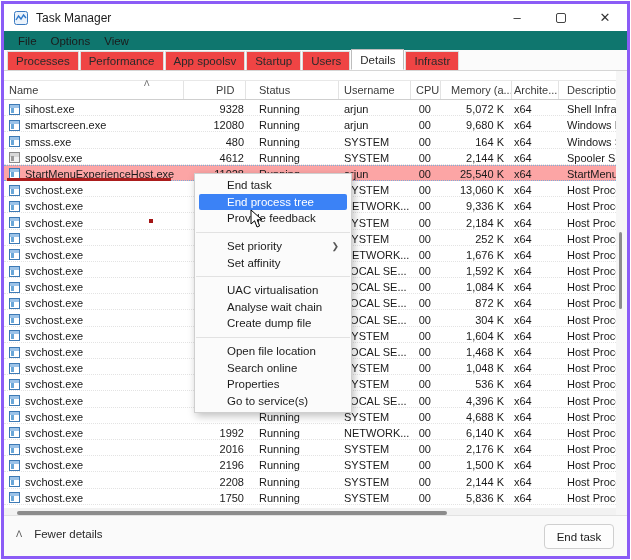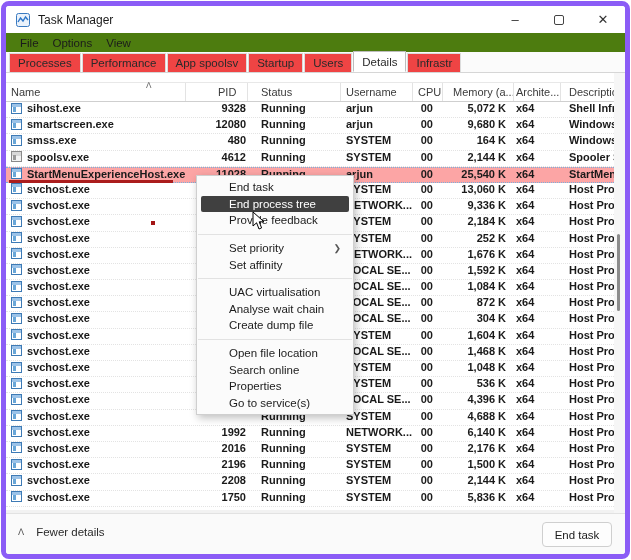--- a/index.html
+++ b/index.html
@@ -1,42 +1,42 @@
 <!DOCTYPE html>
 <html><head>
 <meta charset="utf-8">
 <style>
   * { margin:0; padding:0; box-sizing:border-box; }
   html,body { width:631px; height:560px; background:#fff; font-family:"Liberation Sans", sans-serif; }
   .window {
     position:relative; width:629px; height:558px; margin:1px auto;
-    background:#fff; border:5px solid #8b5cf6; border-radius:8px; overflow:hidden;
+    background:#fff; border:3px solid #8b5cf6; border-radius:0; overflow:hidden;
     font-size:11px; color:#1a1a1a;
   }
   
   .titlebar { position:absolute; top:0; left:0; right:0; height:27px; background:#fff; display:flex; align-items:center; }
   .app-icon { width:14px; height:14px; margin:0 8px 0 10px; }
   .title-text { font-size:12px; color:#1b1b1b; }
   .win-controls { position:absolute; right:0; top:0; height:27px; display:flex; }
   .win-btn { width:44px; height:27px; display:flex; align-items:center; justify-content:center; font-size:13px; color:#333; }
   .max-glyph { width:10px; height:10px; border:1px solid #444; border-radius:2px; }
   
-  .menubar { position:absolute; top:27px; left:0; right:0; height:19px; background:#4d7c0f; display:flex; align-items:center; padding-left:7px; }
+  .menubar { position:absolute; top:27px; left:0; right:0; height:19px; background:#0f766e; display:flex; align-items:center; padding-left:7px; }
   .menubar .menu-item { padding:2px 7px; font-size:11.5px; color:#1b1b1b; }
   
   .tabstrip { position:absolute; top:46px; left:0; right:0; height:21px; background:#fbfbfb; border-bottom:1px solid #d6d6d6; display:flex; align-items:flex-end; padding-left:3px; }
   .tab { padding:3px 8px 4px 8px; background:#ef4444; border:1px solid #dcdcdc; border-bottom:none; font-size:11.5px; color:#2a2a2a; margin-right:1px; height:19px; }
   .tab.active { background:#fff; border:1px solid #bdbdbd; border-bottom:1px solid #fff; height:21px; padding-top:4px; position:relative; z-index:2; }
   
   .content { position:absolute; top:67px; left:0; right:0; height:451px; background:#fff; }
   .thead { position:absolute; top:9px; left:0; width:620px; height:20px; background:#fff; border-bottom:1px solid #cfcfcf; border-top:1px solid #e8e8e8; display:flex; }
   .thead .cell { border-right:1px solid #e3e3e3; color:#3b3b3b; display:flex; align-items:center; overflow:hidden; white-space:nowrap; }
   .sort-indicator { position:absolute; top:-2px; left:140px; font-size:8px; color:#666; }
   .rows { position:absolute; top:29px; left:0; width:620px; }
-  .row { display:flex; height:16.2px; align-items:flex-start; border-bottom:1px dotted #e3e3e3; background:#fff;font-weight:bold; }
+  .row { display:flex; height:16.2px; align-items:flex-end; border-bottom:1px dotted #e3e3e3; background:#fff; }
   .row.selected { background:#fca5a5; border-top:1px dotted #7ab0dd; border-bottom:1px dotted #7ab0dd; }
   .cell { overflow:hidden; white-space:nowrap; flex:none; }
   .col-name { width:180px; display:flex; align-items:center; padding-left:5px; }
   .col-pid { width:62px; text-align:right; padding-right:2px; }
   .col-status { width:93px; padding-left:13px; }
   .col-user { width:72px; padding-left:5px; }
   .col-cpu { width:30px; text-align:right; padding-right:10px; }
   .col-mem { width:71px; text-align:right; padding-right:8px; }
   .col-arch { width:47px; padding-left:2px; }
   .col-desc { width:73px; padding-left:8px; flex:1 1 auto; }
@@ -49,21 +49,21 @@
   .proc-icon.printer::after { background:#9a9a9a; }
   
   .vscroll { position:absolute; top:0; right:0; width:11px; height:451px; background:#f6f6f6; }
   .vscroll .thumb { position:absolute; left:3px; width:3px; top:161px; height:77px; background:#8c8c8c; border-radius:2px; }
   .hscroll { position:absolute; left:0; top:437px; width:620px; height:10px; background:#f2f2f2; }
   .hscroll .thumb { position:absolute; left:13px; top:3px; width:430px; height:4px; background:#8c8c8c; border-radius:2px; }
   .scroll-corner { position:absolute; right:0; top:437px; width:11px; height:14px; background:#f2f2f2; }
   
   .context-menu { position:absolute; left:190px; top:169px; width:158px; background:#fbfbfb; border:1px solid #cfcfcf; box-shadow:2px 3px 8px rgba(0,0,0,0.25); z-index:10; padding:3px 0; }
   .menu-row { height:16.6px; display:flex; align-items:center; padding:0 8px 0 28px; font-size:11.5px; color:#1b1b1b; position:relative; margin:0 4px; border-radius:2px; }
-  .menu-row.highlighted { background:#404040; color:#fff; }
+  .menu-row.highlighted { background:#3b82f6; color:#fff; }
   .menu-sep { height:1px; background:#e2e2e2; margin:5px 1px; }
   .submenu-arrow { position:absolute; right:8px; font-size:9px; color:#555; }
   
   .footer { position:absolute; left:0; right:0; bottom:0; height:41px; background:#fafafa; border-top:1px solid #e2e2e2; }
   .fewer-details { position:absolute; left:12px; top:12px; display:flex; align-items:center; font-size:11.5px; color:#2a2a2a; }
   .chev-up { font-size:9px; color:#555; margin-right:12px; }
   .end-task-btn { position:absolute; right:13px; top:8px; width:70px; height:25px; background:#fdfdfd; border:1px solid #cfcfcf; border-radius:4px; font-size:11.5px; color:#1b1b1b; display:flex; align-items:center; justify-content:center; }
   
   .red-underline { position:absolute; left:3px; top:174px; width:164px; height:3px; background:#ab1d1d; z-index:5; }
   .red-dot { position:absolute; left:145px; top:215px; width:4px; height:4px; background:#a31515; z-index:5; }

